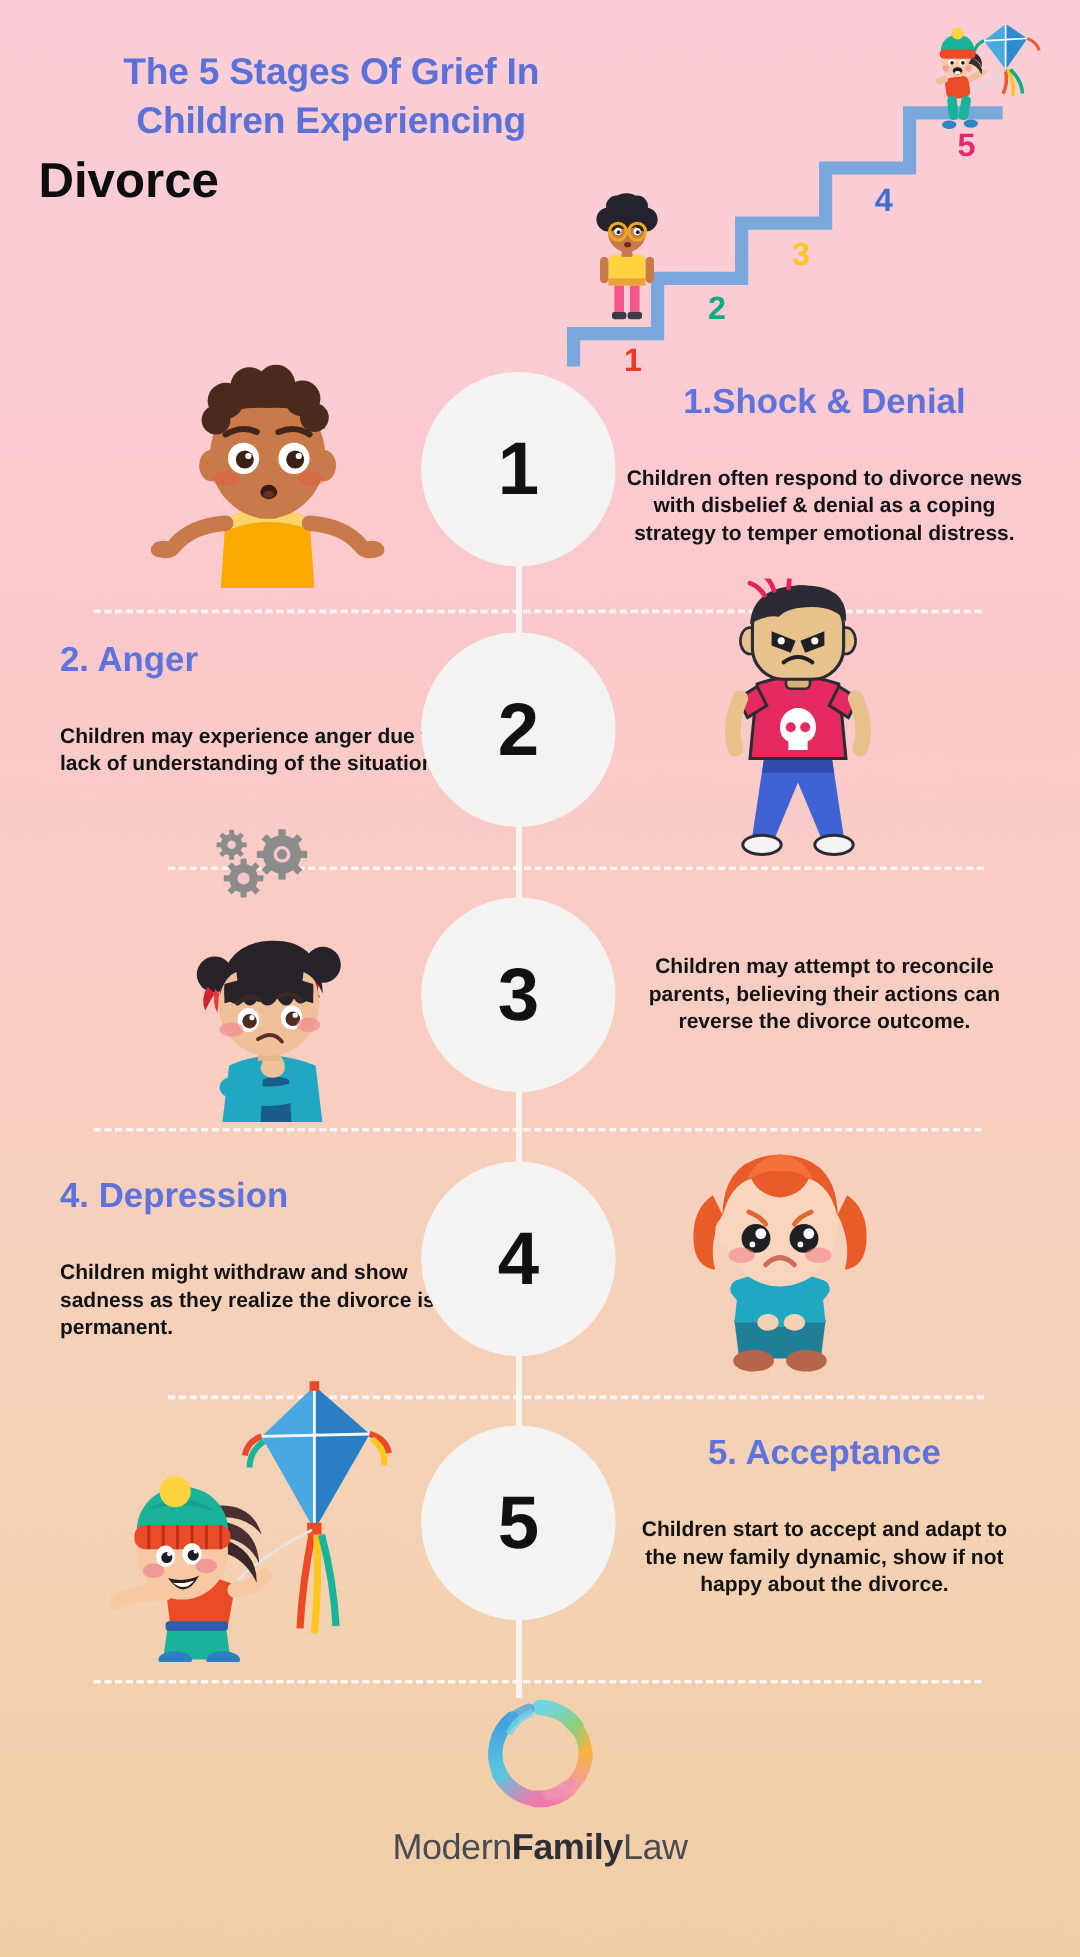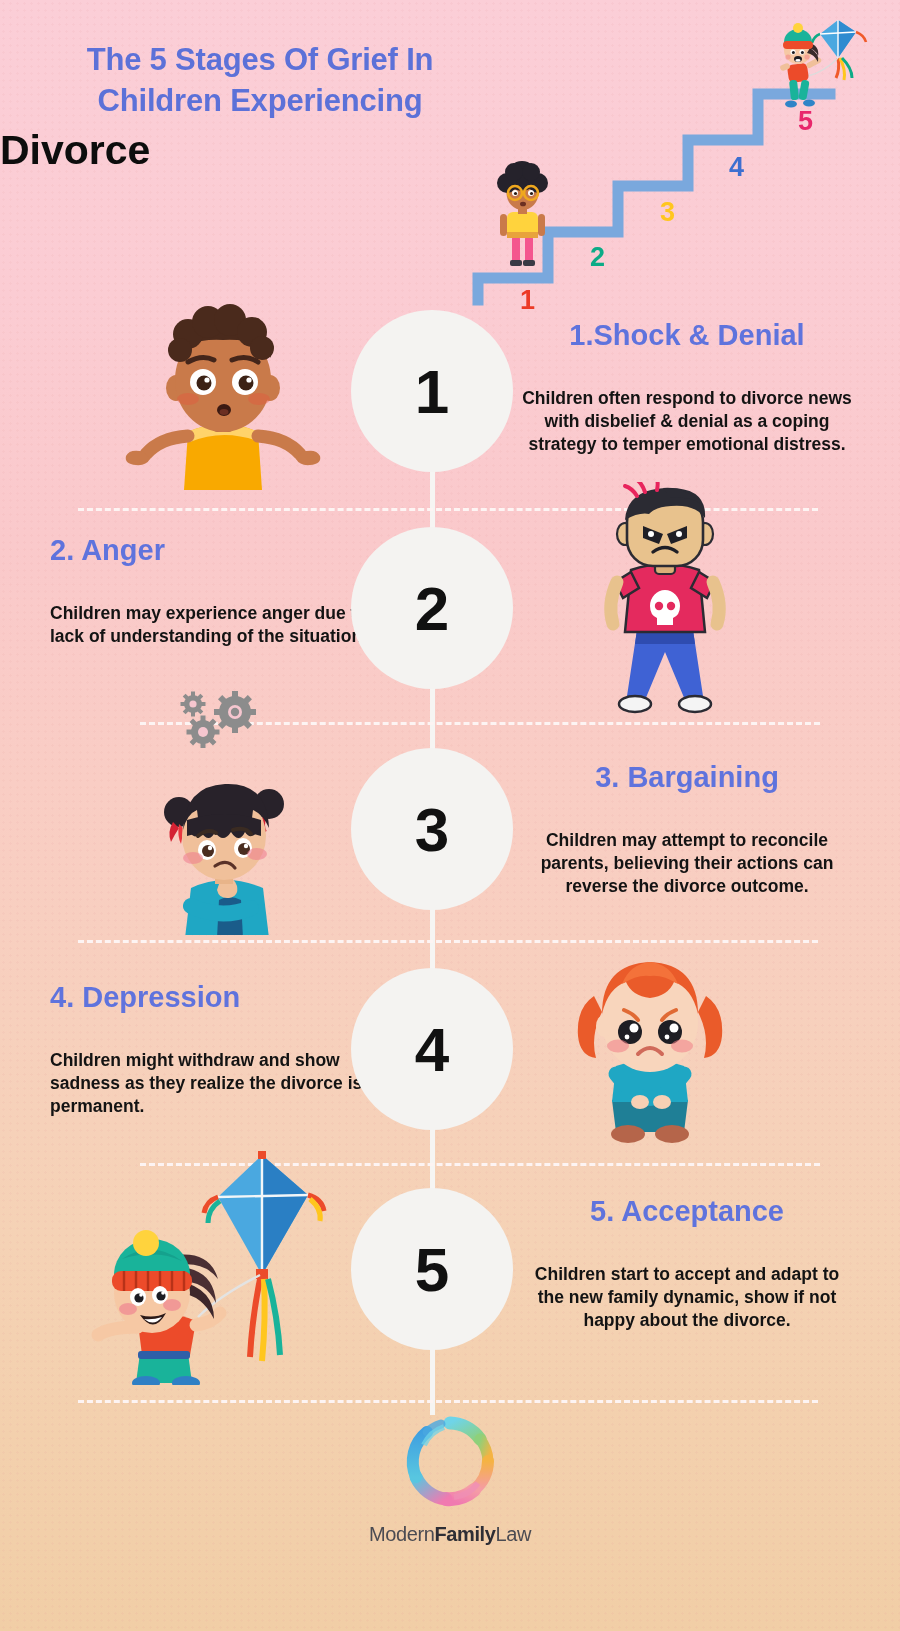--- a/index.html
+++ b/index.html
@@ -26,21 +26,21 @@
   #infographic::before {
     content: "";
     position: absolute; inset: 0;
     background-image: radial-gradient(rgba(225,150,150,.18) 1px, transparent 1.2px);
     background-size: 7px 7px;
     opacity: .55;
     pointer-events: none;
   }
 
   
-  .header { position: absolute; left: 0; top: 40px; width: 520px; z-index: 6; }
+  .header { position: absolute; left: 0; top: 40px; width: 520px; z-index: 6; padding-left: 32px; }
   .title-line {
     font-size: 31px; font-weight: 700; color: #5c71d8;
     text-align: center; line-height: 1.32; letter-spacing: -.2px;
   }
   .title-strong {
     font-size: 41px; font-weight: 900; color: #0d0d0d;
     line-height: 1.2; margin-top: 4px;
   }
 
   
@@ -88,21 +88,21 @@
   
   .art { position: absolute; z-index: 4; }
 
   
   .gears { position: absolute; left: 175px; top: 688px; width: 95px; height: 60px; z-index: 4; }
 
   
   .footer { position: absolute; left: 0; top: 1405px; width: 900px; z-index: 6; text-align: center; }
   .logomark { width: 112px; height: 112px; margin: 0 auto; }
   .logotext {
-    margin-top: 6px; font-size: 20px; color: #4b4b52; letter-spacing: -.4px;
+    margin-top: 6px; font-size: 30px; color: #4b4b52; letter-spacing: -.4px;
   }
   .logotext .lw-thin { font-weight: 400; }
   .logotext .lw-bold { font-weight: 700; color: #2e2e35; }
   .tagline {
     margin-top: 3px; font-size: 10.5px; color: #9a9098;
     letter-spacing: 2.6px; font-weight: 400;
   }
 </style>
 </head>
 <body>
@@ -371,21 +371,20 @@
 
       <path d="M88 70 q12 -9 24 0" stroke="#1f1f26" stroke-width="3.4" fill="none" stroke-linecap="round"></path>
     </svg>
   </div>
 
   <div class="divider" style="left:140px;top:722px;width:680px"></div>
 
   <div class="stage" style="top:748px;height:190px">
     <div class="circle" style="top:0">3</div>
     <div class="txt right" style="top:12px">
-      <div class="stage-head">3. Bargaining</div>
       <div class="stage-body">Children may attempt to reconcile parents, believing their actions can reverse the divorce outcome.</div>
     </div>
   </div>
 
   <div class="art" style="left:135px;top:760px;width:180px;height:175px">
     <svg width="180" height="175" viewBox="0 0 180 175">
 
       <path d="M56 128 q34 -16 72 0 l6 50 h-84z" fill="#1fa7c4"></path>
       <path d="M84 140 q10 -6 22 0 l2 38 h-26z" fill="#1a5c8a"></path>
 

